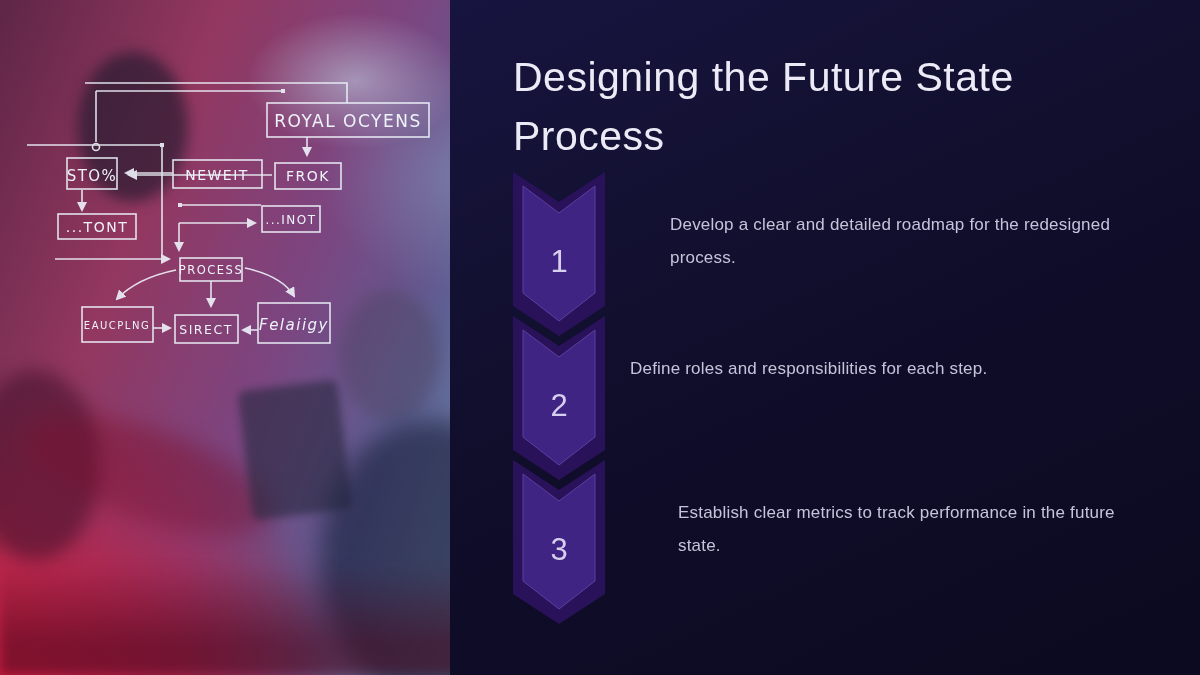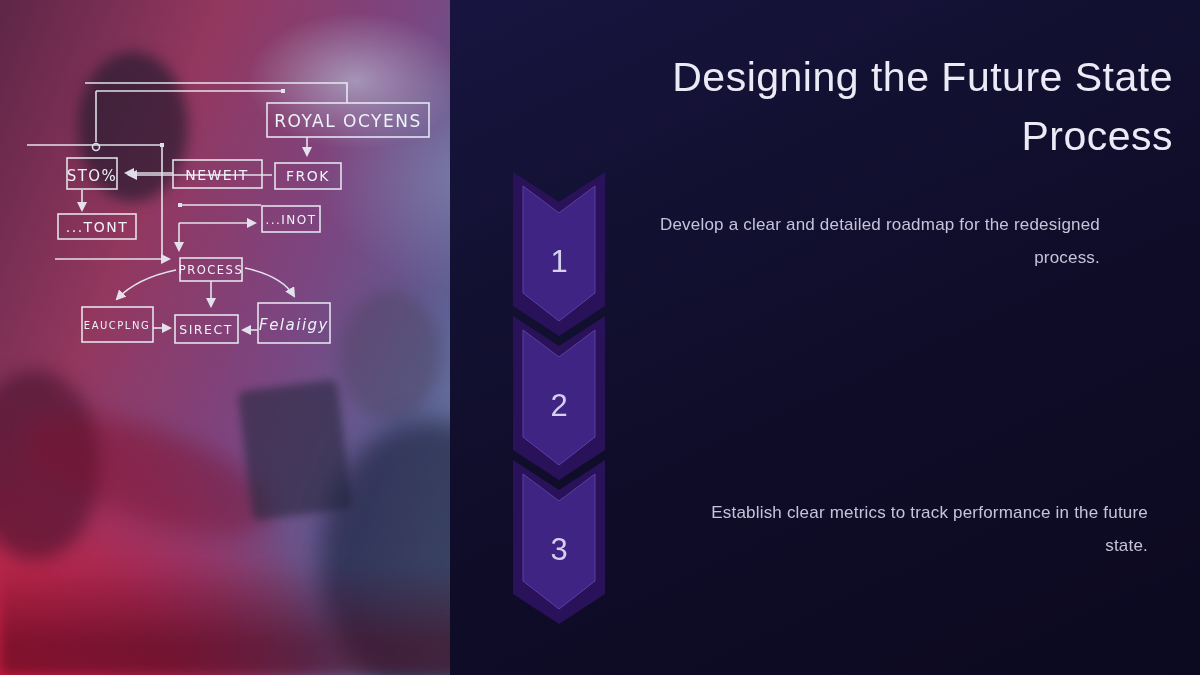--- a/index.html
+++ b/index.html
@@ -24,32 +24,32 @@
   .sil-monitor{left:245px;top:385px;width:100px;height:130px;border-radius:8px;
                background:rgba(38,40,62,.60);filter:blur(4px);transform:rotate(-7deg);}
   .sil-face-right{left:340px;top:290px;width:100px;height:130px;background:rgba(78,66,96,.45);filter:blur(8px);}
   .sil-body-right{left:320px;top:420px;width:220px;height:280px;background:rgba(26,31,58,.62);filter:blur(12px);}
   .sil-desk{position:absolute;left:0;bottom:0;width:100%;height:110px;border-radius:0;
             background:linear-gradient(180deg,rgba(90,10,35,0) 0%,rgba(70,8,30,.55) 70%);filter:blur(6px);}
   .flowchart{position:absolute;left:0;top:0;z-index:5;}
 
   
   .right{position:absolute;left:450px;top:0;width:750px;height:675px;
-    background:linear-gradient(155deg,#171440 0%,#131132 28%,#0f0c28 58%,#0c0a20 100%);text-align:right;}
+    background:linear-gradient(155deg,#171440 0%,#131132 28%,#0f0c28 58%,#0c0a20 100%);}
   .title{position:absolute;left:63px;top:48px;width:660px;
          font-size:41px;line-height:59px;font-weight:300;letter-spacing:.5px;color:#eceaf6;}
   .step-chevron{position:absolute;left:63px;width:92px;height:164px;}
   .step-chevron svg{position:absolute;left:0;top:0;}
   .step-number{position:absolute;left:0;top:40px;width:92px;height:100px;
                display:flex;align-items:center;justify-content:center;
                font-size:31px;font-weight:300;color:#d6d0ee;}
   .step-text{position:absolute;left:180px;width:470px;
              font-size:17px;line-height:33px;letter-spacing:.2px;color:#c7c3da;}
   .chev1{top:172px;} .chev2{top:316px;} .chev3{top:460px;}
-  .txt1{top:208px;} .txt2{top:352px;} .txt3{top:496px;margin-left:48px;}
+  .txt1{top:208px;margin-left:40px;} .txt2{top:352px;} .txt3{top:496px;margin-left:48px;}
 
   
   .fc-label{fill:#eef3fa;font-family:"DejaVu Sans", sans-serif;letter-spacing:1.5px;}
 </style>
 </head>
 <body>
 
 <div class="slide">
 
   <div class="photo">
@@ -134,20 +134,21 @@
     </div>
     <div class="step-text txt1">Develop a clear and detailed roadmap for the redesigned process.</div>
 
     <div class="step-chevron chev2">
       <svg width="92" height="164" viewBox="0 0 92 164">
         <polygon points="0,0 46,30 92,0 92,134 46,164 0,134" fill="#29125a"></polygon>
         <polygon points="10,14 46,41 82,14 82,121 46,149 10,121" fill="#3f2484" stroke="#5d3fa0" stroke-width="1"></polygon>
       </svg>
       <div class="step-number">2</div>
     </div>
+    <div class="step-text txt2">Define roles and responsibilities for each step.</div>
 
     <div class="step-chevron chev3">
       <svg width="92" height="164" viewBox="0 0 92 164">
         <polygon points="0,0 46,30 92,0 92,134 46,164 0,134" fill="#29125a"></polygon>
         <polygon points="10,14 46,41 82,14 82,121 46,149 10,121" fill="#3f2484" stroke="#5d3fa0" stroke-width="1"></polygon>
       </svg>
       <div class="step-number">3</div>
     </div>
     <div class="step-text txt3">Establish clear metrics to track performance in the future state.</div>
 

